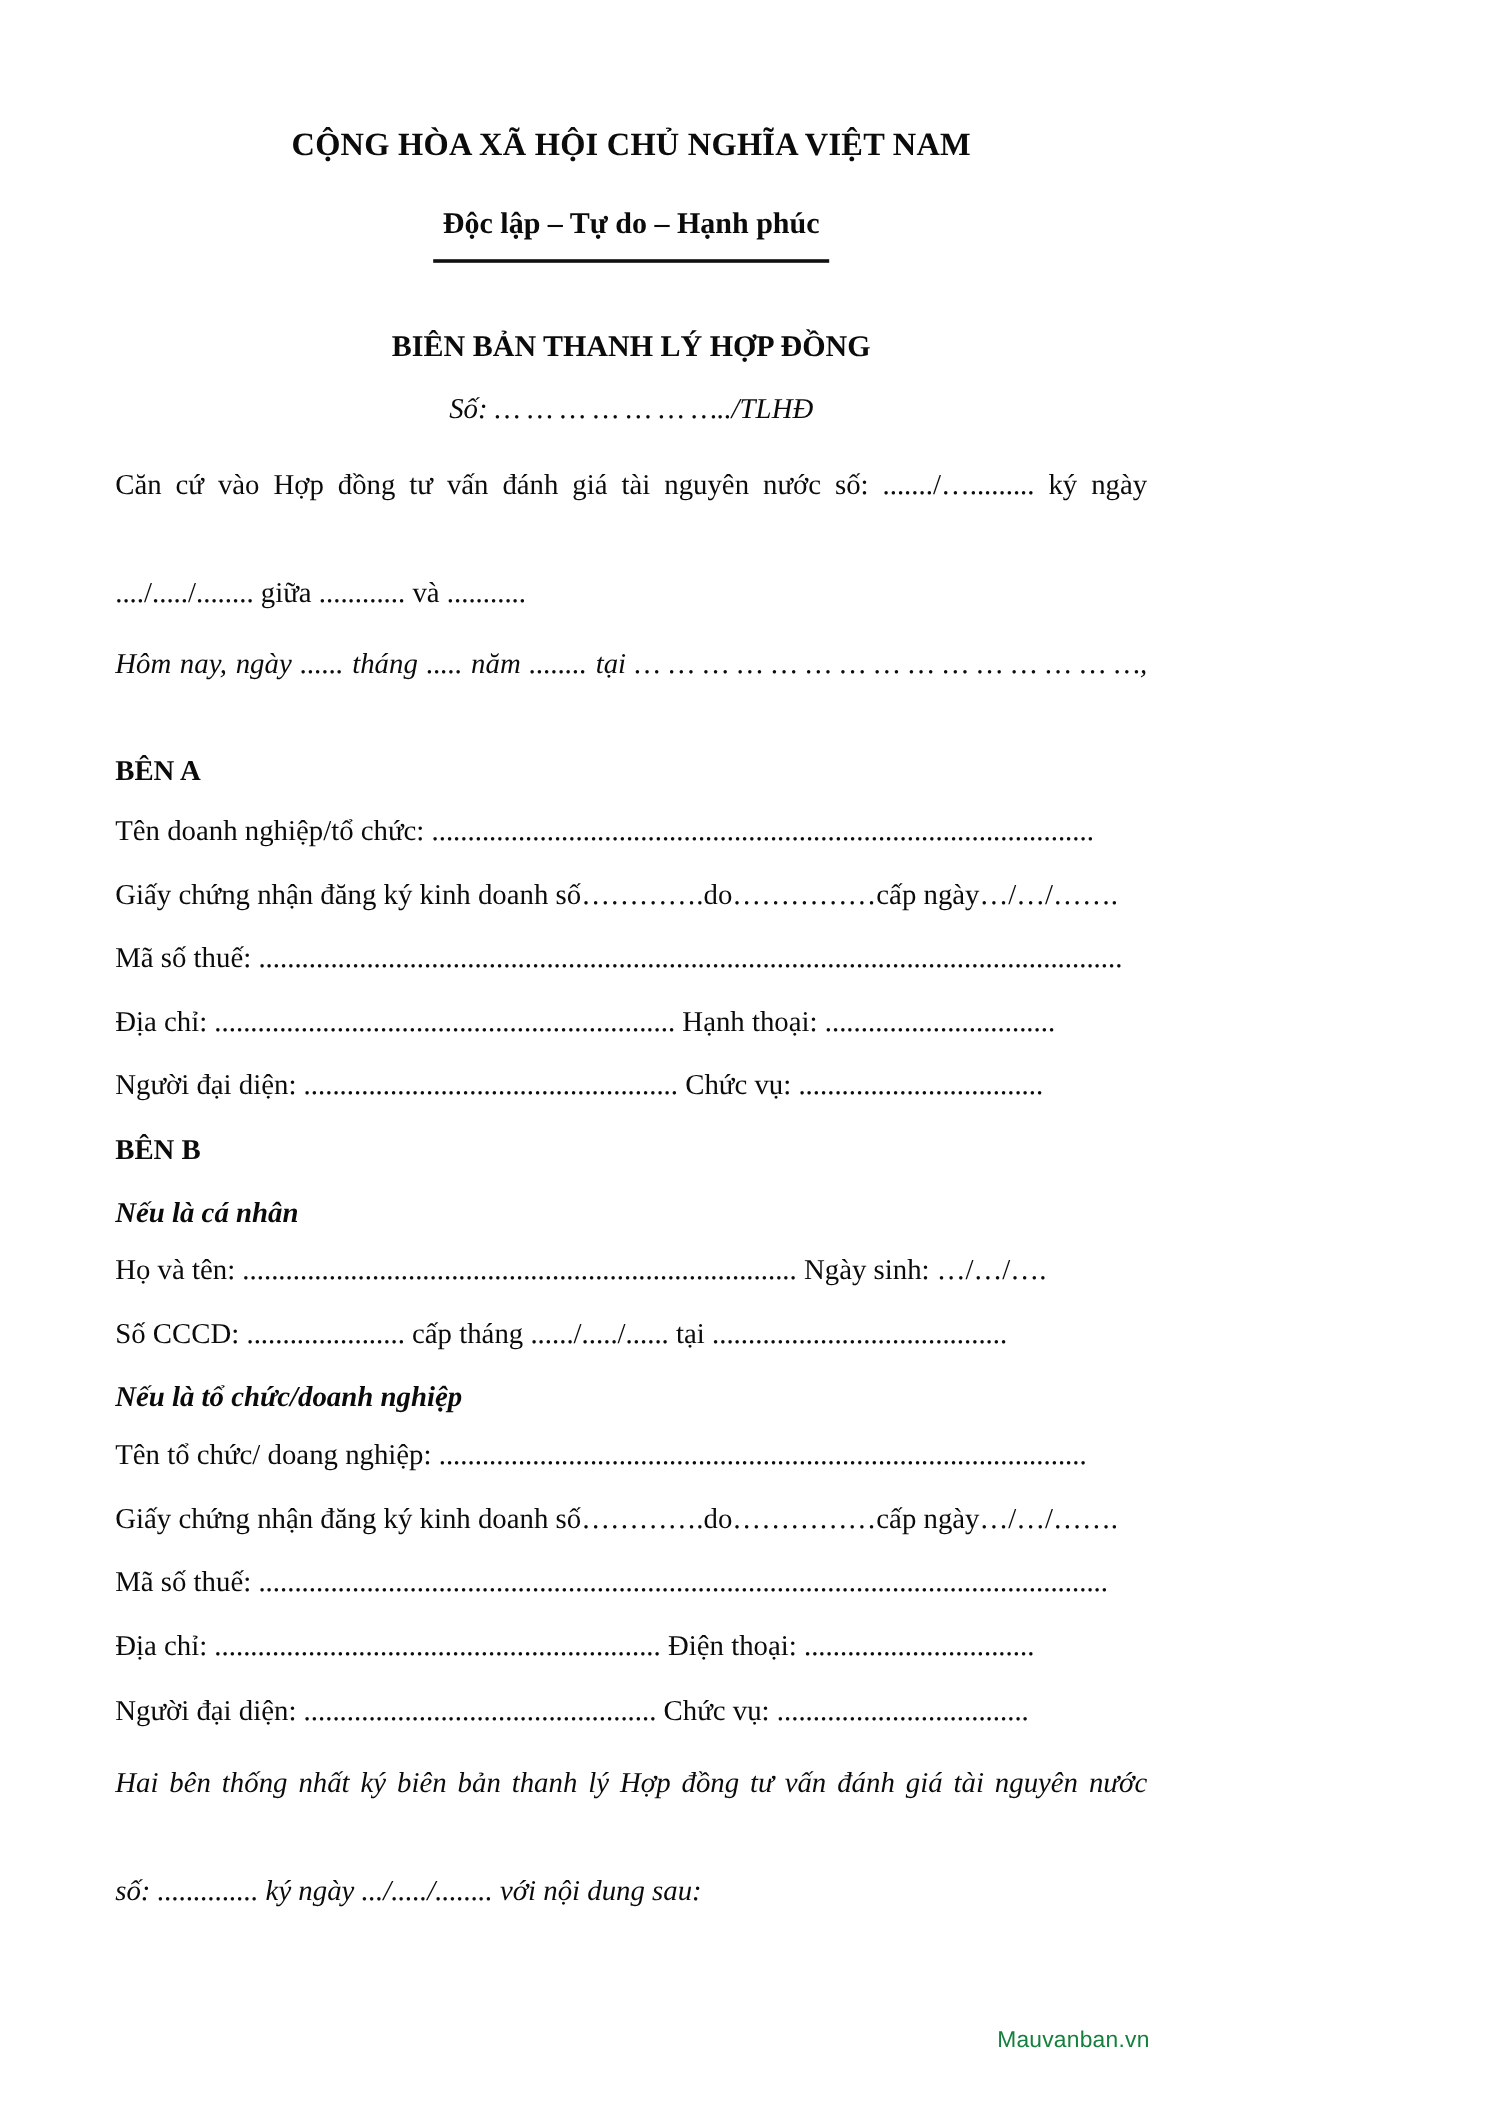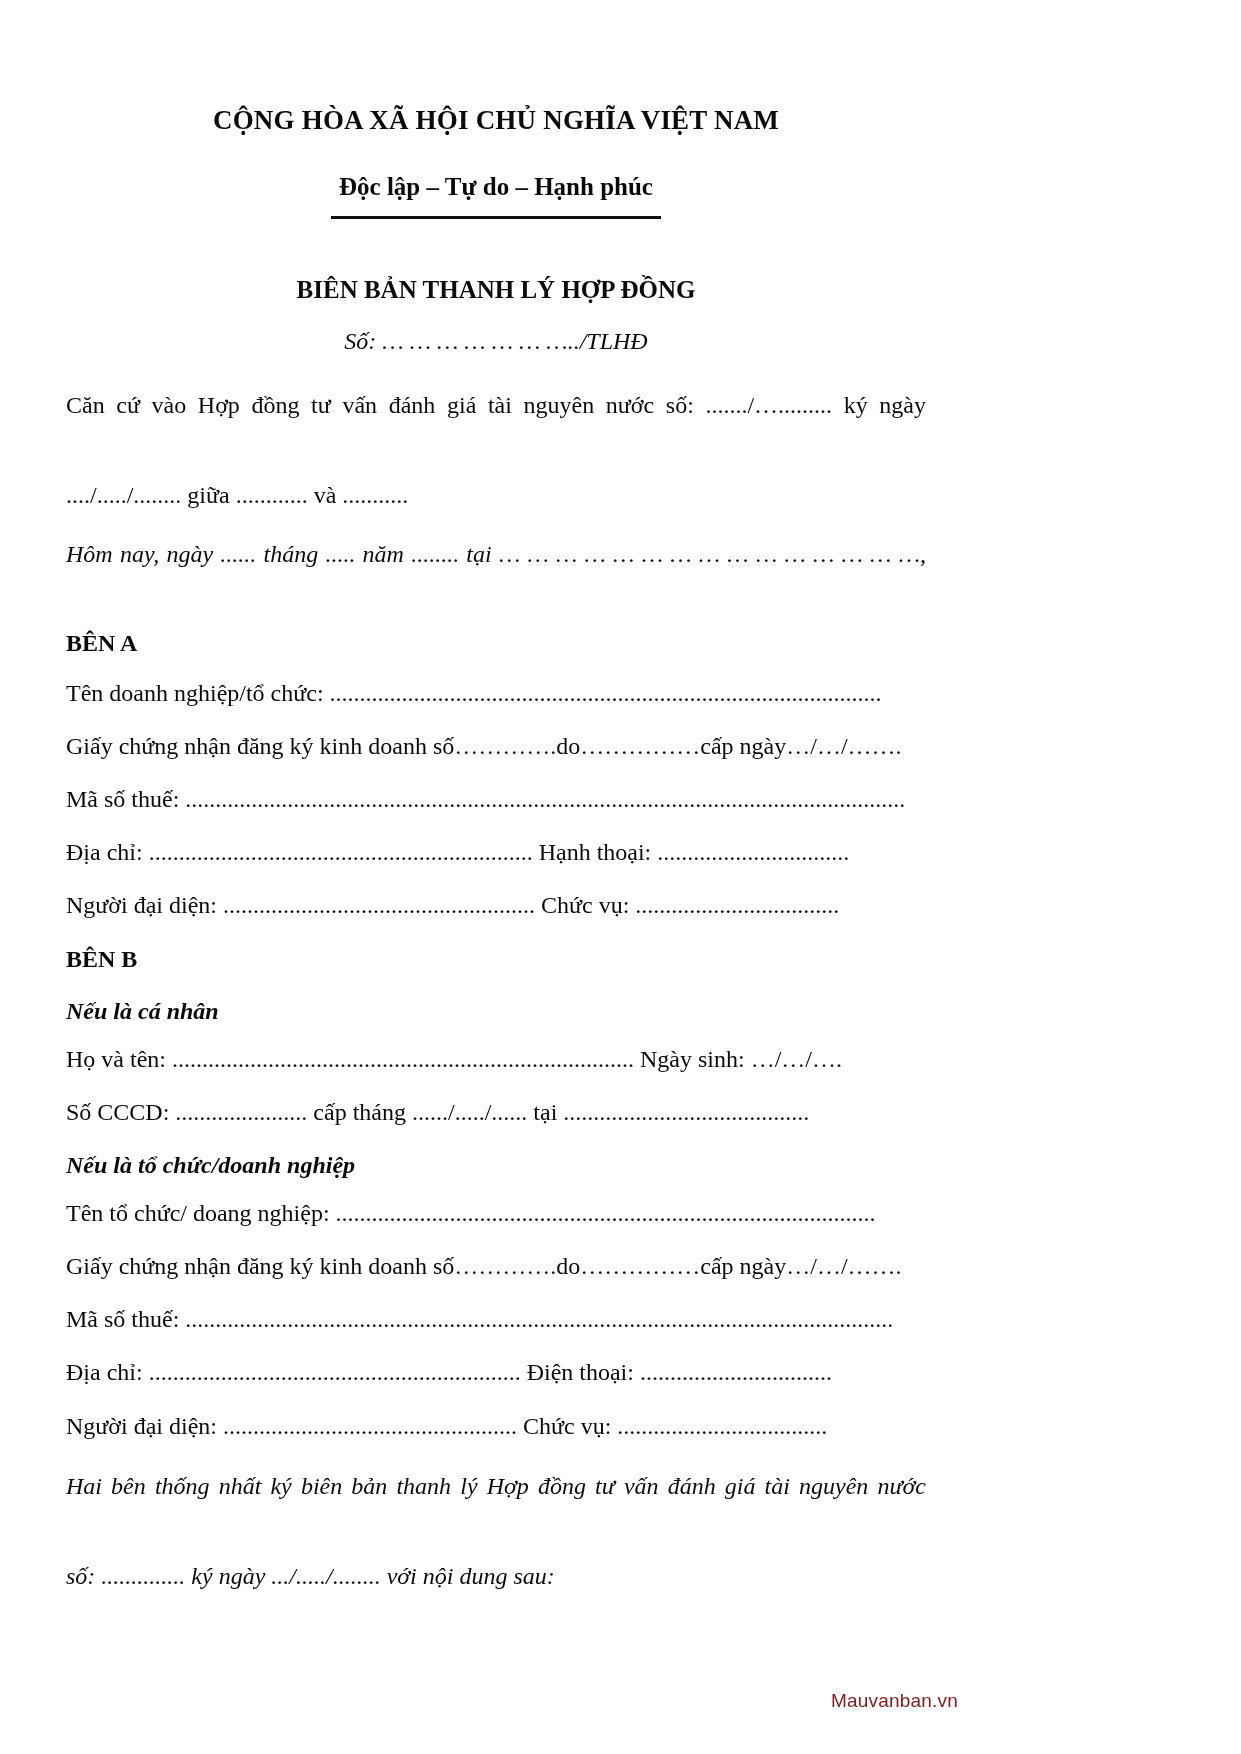--- a/index.html
+++ b/index.html
@@ -15,21 +15,21 @@
     font-family: "Liberation Serif", "DejaVu Serif", serif;
     color: #0b0b0b;
     -webkit-font-smoothing: antialiased;
   }
   .page {
     position: absolute;
     left: 0; top: 0;
     width: 1014px;
     height: 1754px;
     box-sizing: border-box;
-    padding: 104px 138px 60px 66px;
+    padding: 104px 138px 60px 96px;
   }
   .content {
     width: 860px;
   }
 
   
   .nation-title {
     text-align: center;
     font-weight: bold;
     font-size: 27px;
@@ -115,21 +115,21 @@
 
   .gap-sm { height: 8px; }
 
   
   .watermark {
     position: absolute;
     right: 56px;
     bottom: 42px;
     font-family: "Liberation Sans", "DejaVu Sans", sans-serif;
     font-size: 19px;
-    color: #7f1d1d;
+    color: #15803d;
     letter-spacing: 0.2px;
   }
 </style>
 </head>
 <body>
 
 <div class="page">
   <div class="content">
 
     <div class="nation-title">CỘNG HÒA XÃ HỘI CHỦ NGHĨA VIỆT NAM</div>

